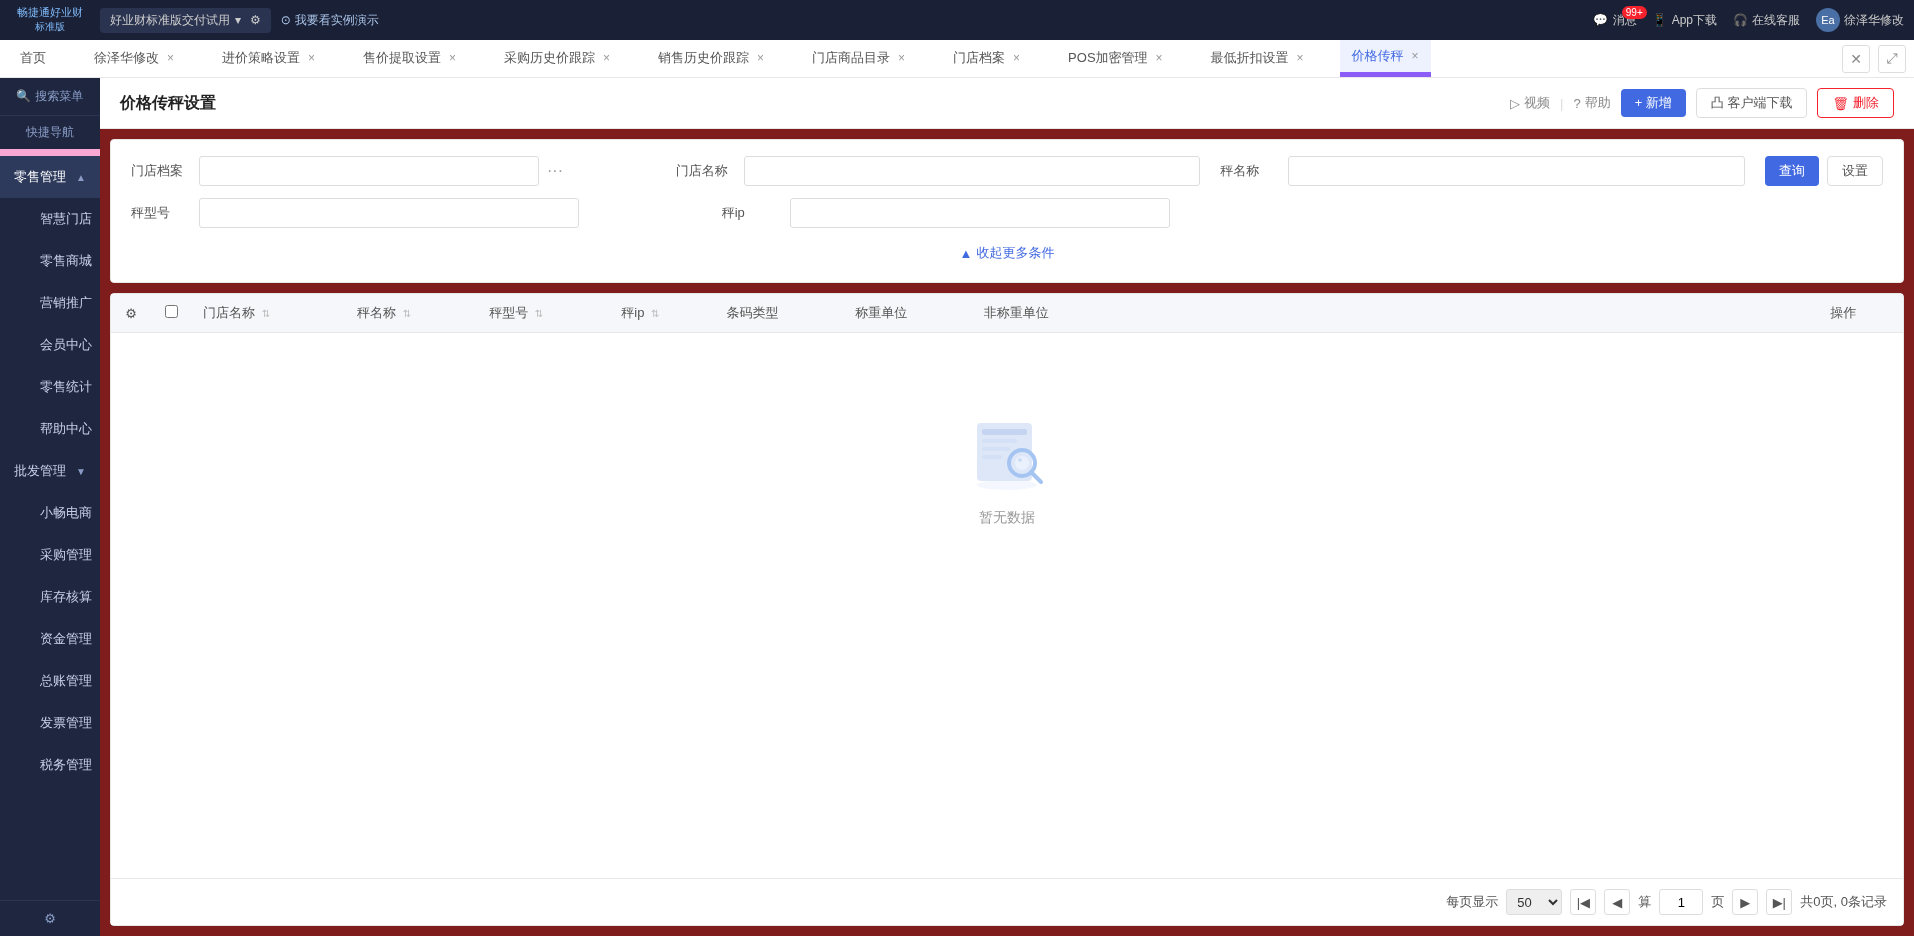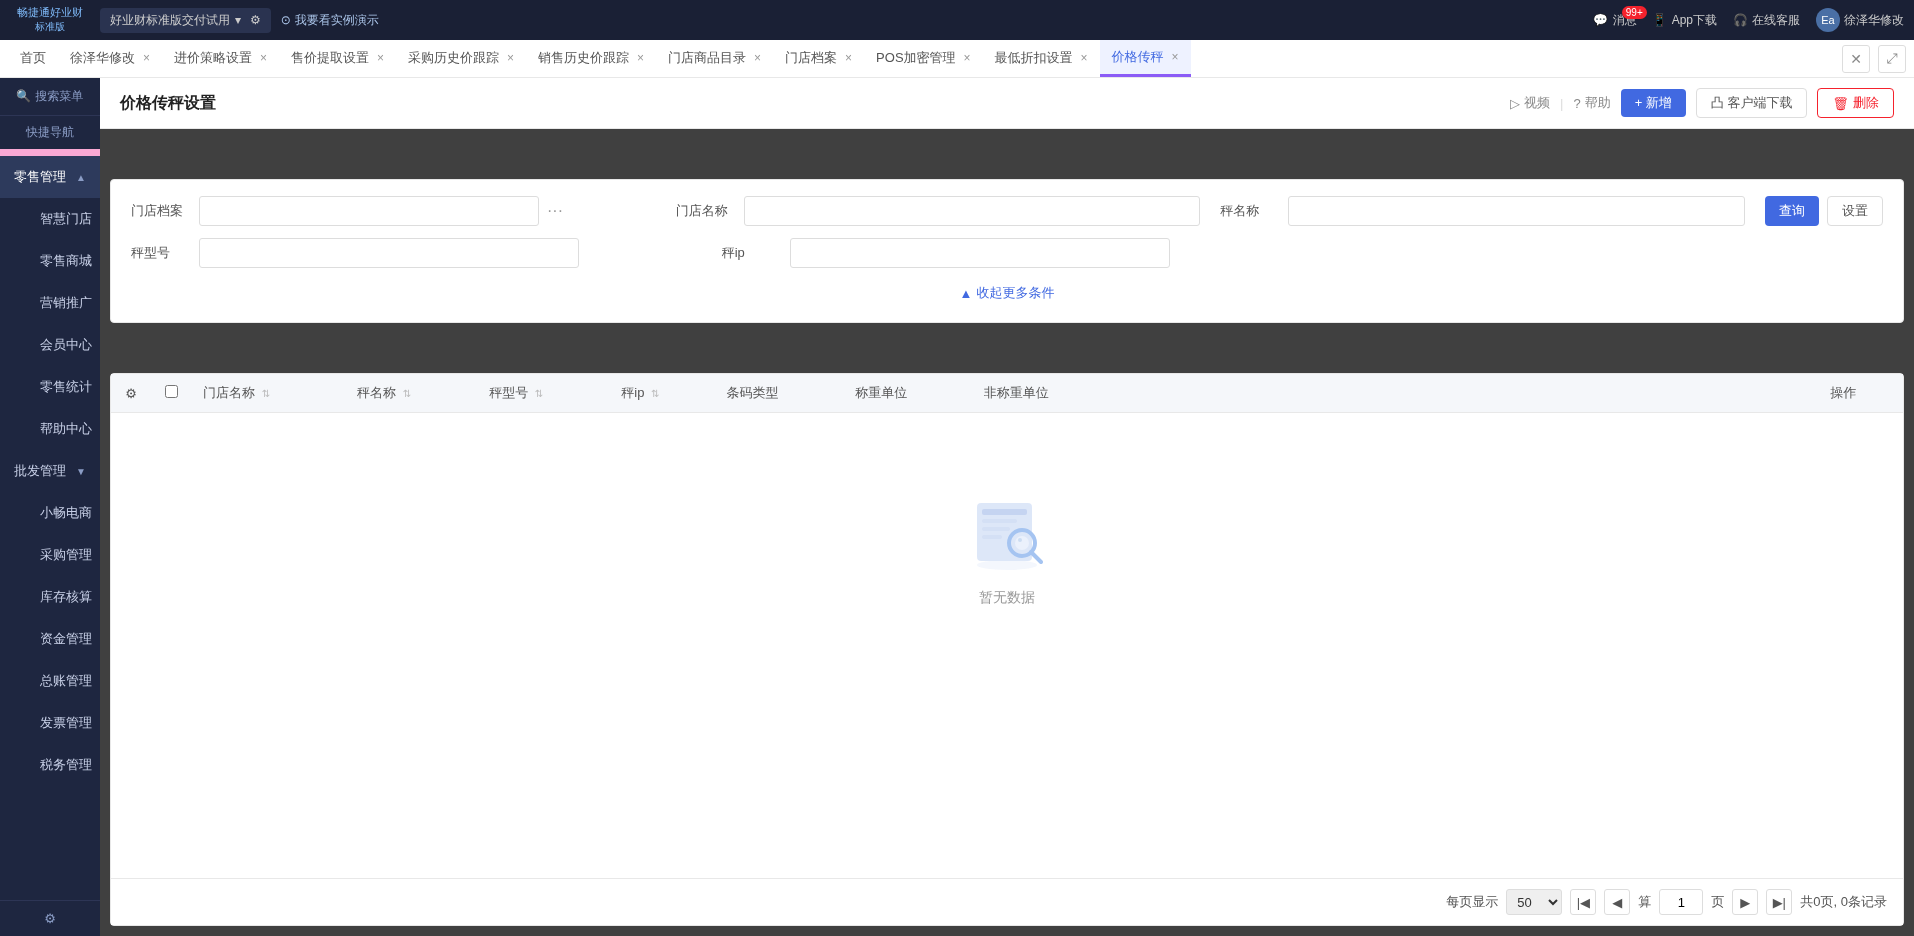--- a/index.html
+++ b/index.html
@@ -17,27 +17,27 @@
     }
     .demo-link { display: flex; align-items: center; gap: 4px; font-size: 12px; color: #aac4e8; cursor: pointer; }
     .top-right { margin-left: auto; display: flex; align-items: center; gap: 16px; }
     .top-icon-item { display: flex; align-items: center; gap: 4px; font-size: 12px; color: #ccc; cursor: pointer; position: relative; }
     .badge { background: #f5222d; color: #fff; font-size: 10px; border-radius: 8px; padding: 1px 4px; position: absolute; top: -6px; right: -10px; }
     .user-info { display: flex; align-items: center; gap: 4px; font-size: 12px; color: #ccc; cursor: pointer; }
     .avatar { width: 24px; height: 24px; border-radius: 50%; background: #4a6fa5; display: flex; align-items: center; justify-content: center; font-size: 11px; color: #fff; }
 
     
     .tab-bar {
-      display: flex; background: #fff; border-bottom: 1px solid #e8e8e8; padding: 0 8px; height: 38px; overflow-x: auto; white-space: nowrap;
+      display: flex; background: #fff; border-bottom: 1px solid #e8e8e8; padding: 0 8px; height: 38px; overflow-x: auto; white-space: nowrap; gap: 24px;
     }
     .tab-bar::-webkit-scrollbar { display: none; }
     .tab-item {
       display: inline-flex; align-items: center; padding: 0 12px; height: 38px; font-size: 13px; color: #555; cursor: pointer; border-bottom: 2px solid transparent; gap: 6px; flex-shrink: 0;
     }
-    .tab-item.active { color: #4169e1; border-bottom: 4px solid #8b5cf6; background: #eef2ff; }
+    .tab-item.active { color: #4169e1; border-bottom: 6px solid #8b5cf6; background: #eef2ff; }
     .tab-close { font-size: 12px; color: #999; cursor: pointer; margin-left: 2px; }
     .tab-bar-actions { margin-left: auto; display: flex; align-items: center; gap: 8px; flex-shrink: 0; }
     .tab-bar-btn { width: 28px; height: 28px; display: flex; align-items: center; justify-content: center; cursor: pointer; color: #888; border: 1px solid #ddd; border-radius: 3px; font-size: 14px; }
 
     
     .main-layout { display: flex; height: calc(100vh - 78px); }
 
     
     .sidebar {
       width: 100px; background: #1e2640; color: #c8d0e7; display: flex; flex-direction: column; flex-shrink: 0; overflow-y: auto;
@@ -49,21 +49,21 @@
     .sidebar-nav { padding: 8px 0; font-size: 12px; text-align: center; color: #8a9cc5; cursor: pointer; border-bottom: 7px solid #f9a8d4; padding-bottom: 8px; }
     .sidebar-item {
       display: flex; align-items: center; justify-content: flex-end; padding: 12px 8px; font-size: 13px; color: #c8d0e7; cursor: pointer; text-align: center; position: relative;
     }
     .sidebar-item.active { background: #2d3a5c; color: #fff; }
     .sidebar-item.has-sub { justify-content: space-between; padding: 12px 14px; }
     .sidebar-item .arrow { font-size: 10px; color: #8a9cc5; }
     .sidebar-bottom { margin-top: auto; border-top: 1px solid #2d3555; padding: 10px; text-align: center; color: #8a9cc5; cursor: pointer; }
 
     
-    .content-area { flex: 1; overflow-y: auto; background: #404040; display: flex; flex-direction: column; gap: 40px; }
+    .content-area { flex: 1; overflow-y: auto; background: #7f1d1d; display: flex; flex-direction: column; }
 
     
     .page-header {
       background: #fff; padding: 10px 20px; display: flex; align-items: center; justify-content: space-between; border-bottom: 1px solid #e8e8e8;
     }
     .page-title { font-size: 16px; font-weight: bold; color: #222; }
     .page-actions { display: flex; align-items: center; gap: 10px; }
     .help-link { display: flex; align-items: center; gap: 4px; font-size: 13px; color: #888; cursor: pointer; }
     .btn { display: inline-flex; align-items: center; gap: 4px; padding: 5px 14px; border-radius: 4px; font-size: 13px; cursor: pointer; border: none; }
     .btn-primary { background: #4169e1; color: #fff; }

